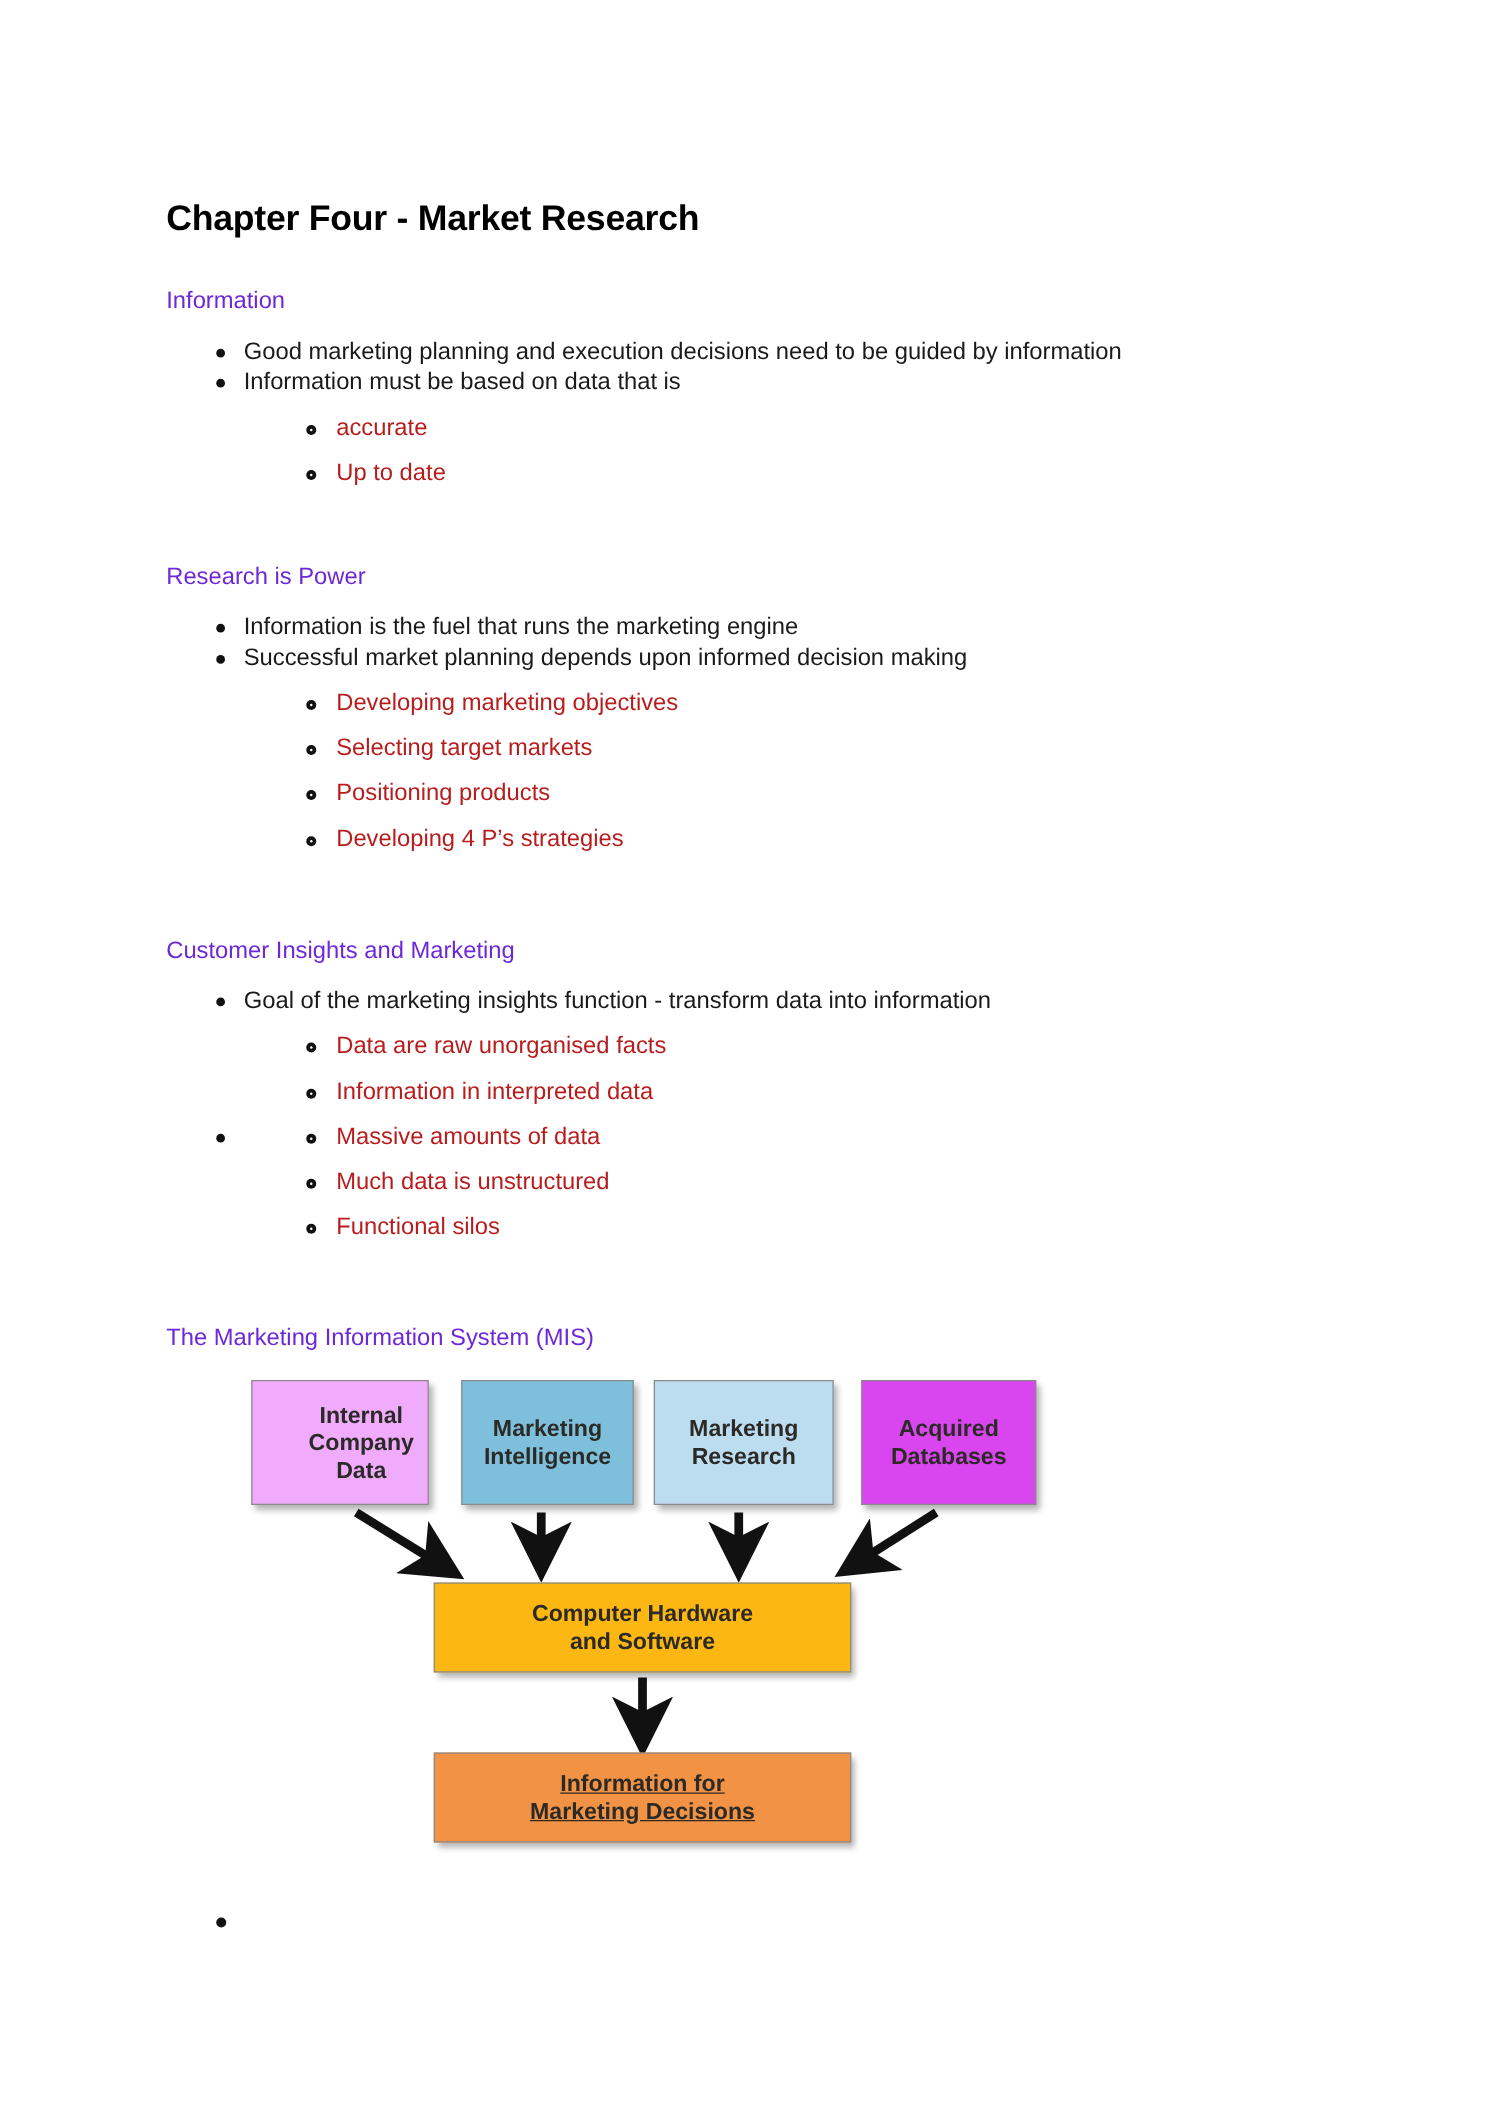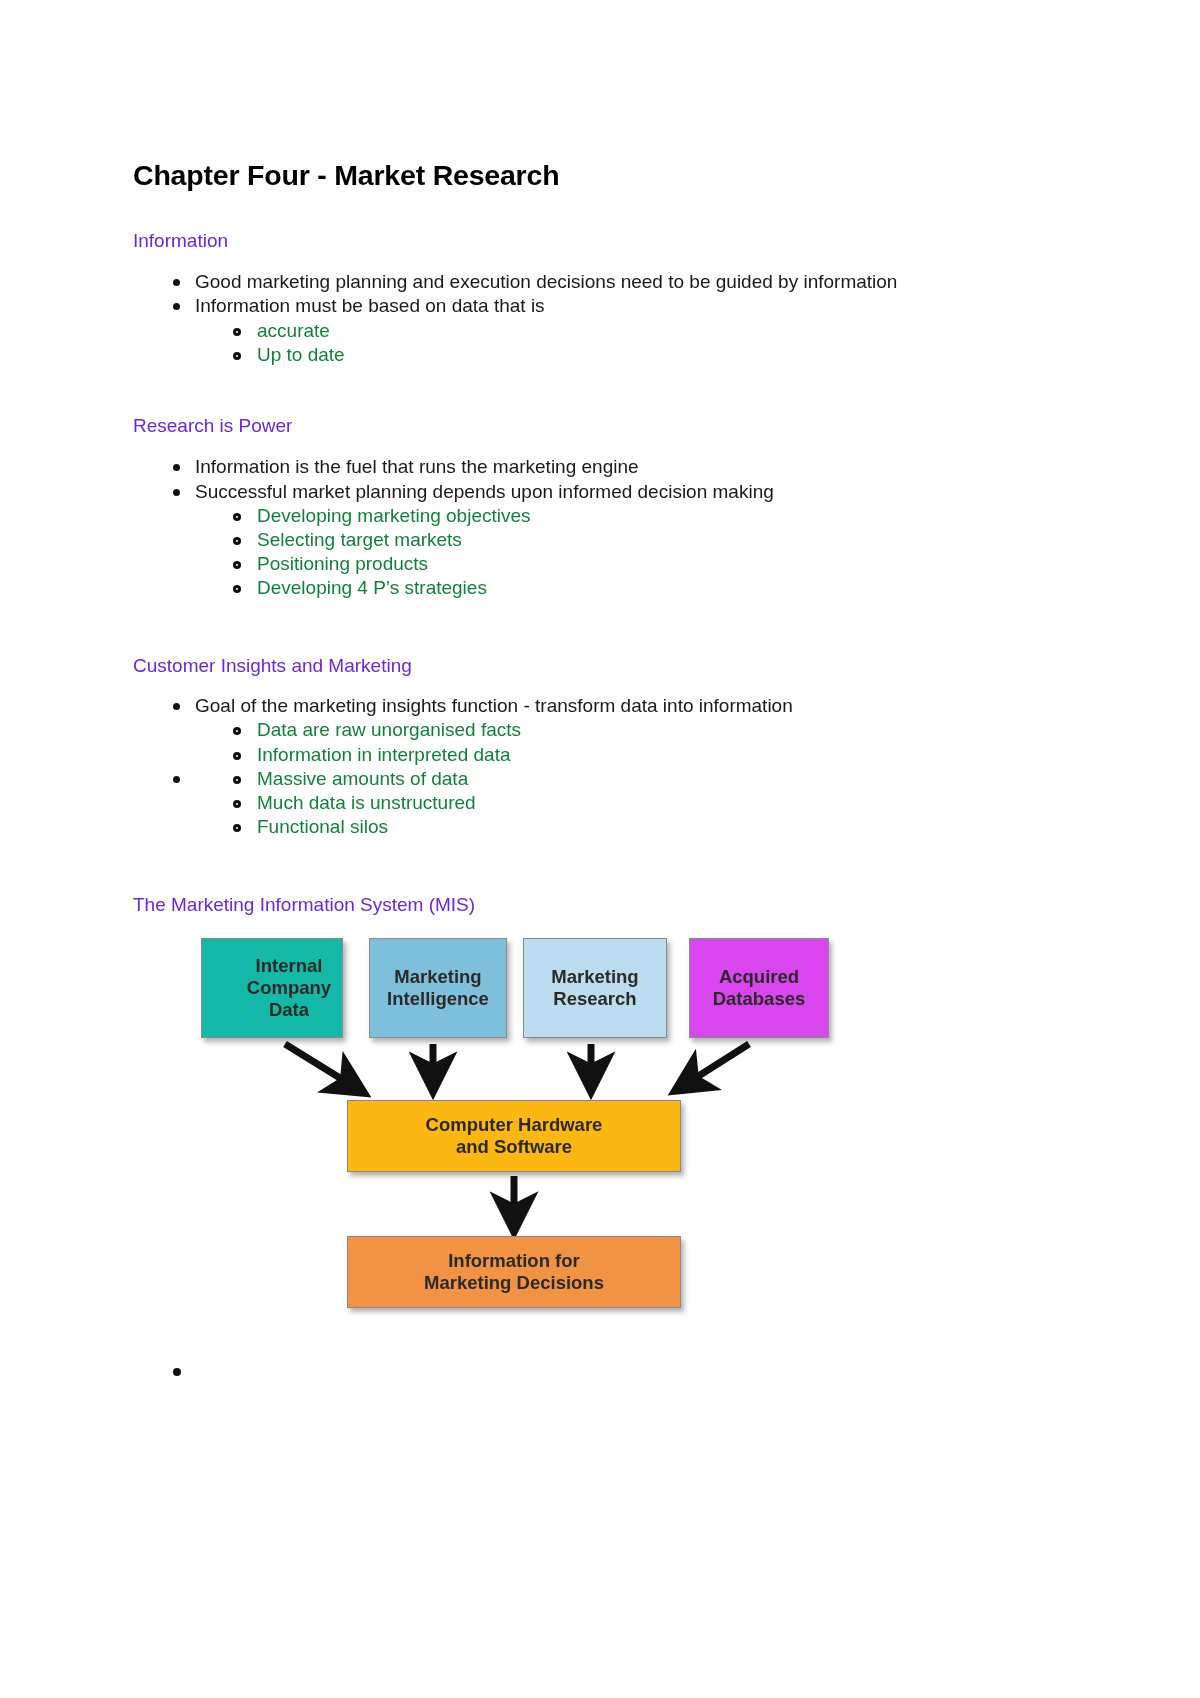--- a/index.html
+++ b/index.html
@@ -73,22 +73,22 @@
   ul.lvl2 {
     list-style: none;
     margin: 0;
     padding: 0;
   }
   ul.lvl2 > li {
     position: relative;
     padding-left: 62px;
     font-size: 19px;
     line-height: 1.27;
-    margin: 0;
-    color: #15803d;
+    margin: 12px;
+    color: #b91c1c;
   }
   ul.lvl2 > li > .b2 {
     position: absolute;
     left: 38px;
     top: 9px;
     width: 8px;
     height: 8px;
     background: #111;
     border-radius: 50%;
     box-sizing: border-box;
@@ -123,26 +123,26 @@
     text-align: center;
     font-weight: bold;
     font-size: 18.5px;
     line-height: 1.17;
     color: #2c2a26;
     box-shadow: 3px 4px 5px rgba(0,0,0,0.30);
     padding: 2px 6px;
   }
   .dbox span { display: block; }
 
-  #box-internal   { left: 68px;  top: 2px;   width: 142px; height: 100px; background: #14b8a6; padding-left: 40px; }
+  #box-internal   { left: 68px;  top: 2px;   width: 142px; height: 100px; background: #f0abfc; padding-left: 40px; }
   #box-intel      { left: 236px; top: 2px;   width: 138px; height: 100px; background: #7ec0dc; }
   #box-research   { left: 390px; top: 2px;   width: 144px; height: 100px; background: #bcdcef; }
   #box-acquired   { left: 556px; top: 2px;   width: 140px; height: 100px; background: #d946ef; }
   #box-computer   { left: 214px; top: 164px; width: 334px; height: 72px;  background: #fcb713; }
-  #box-info       { left: 214px; top: 300px; width: 334px; height: 72px;  background: #f29244; }
+  #box-info       { left: 214px; top: 300px; width: 334px; height: 72px;  background: #f29244; text-decoration: underline; }
 
   .diagram svg.arrows {
     position: absolute;
     left: 0;
     top: 0;
     width: 940px;
     height: 420px;
     overflow: visible;
   }
 

